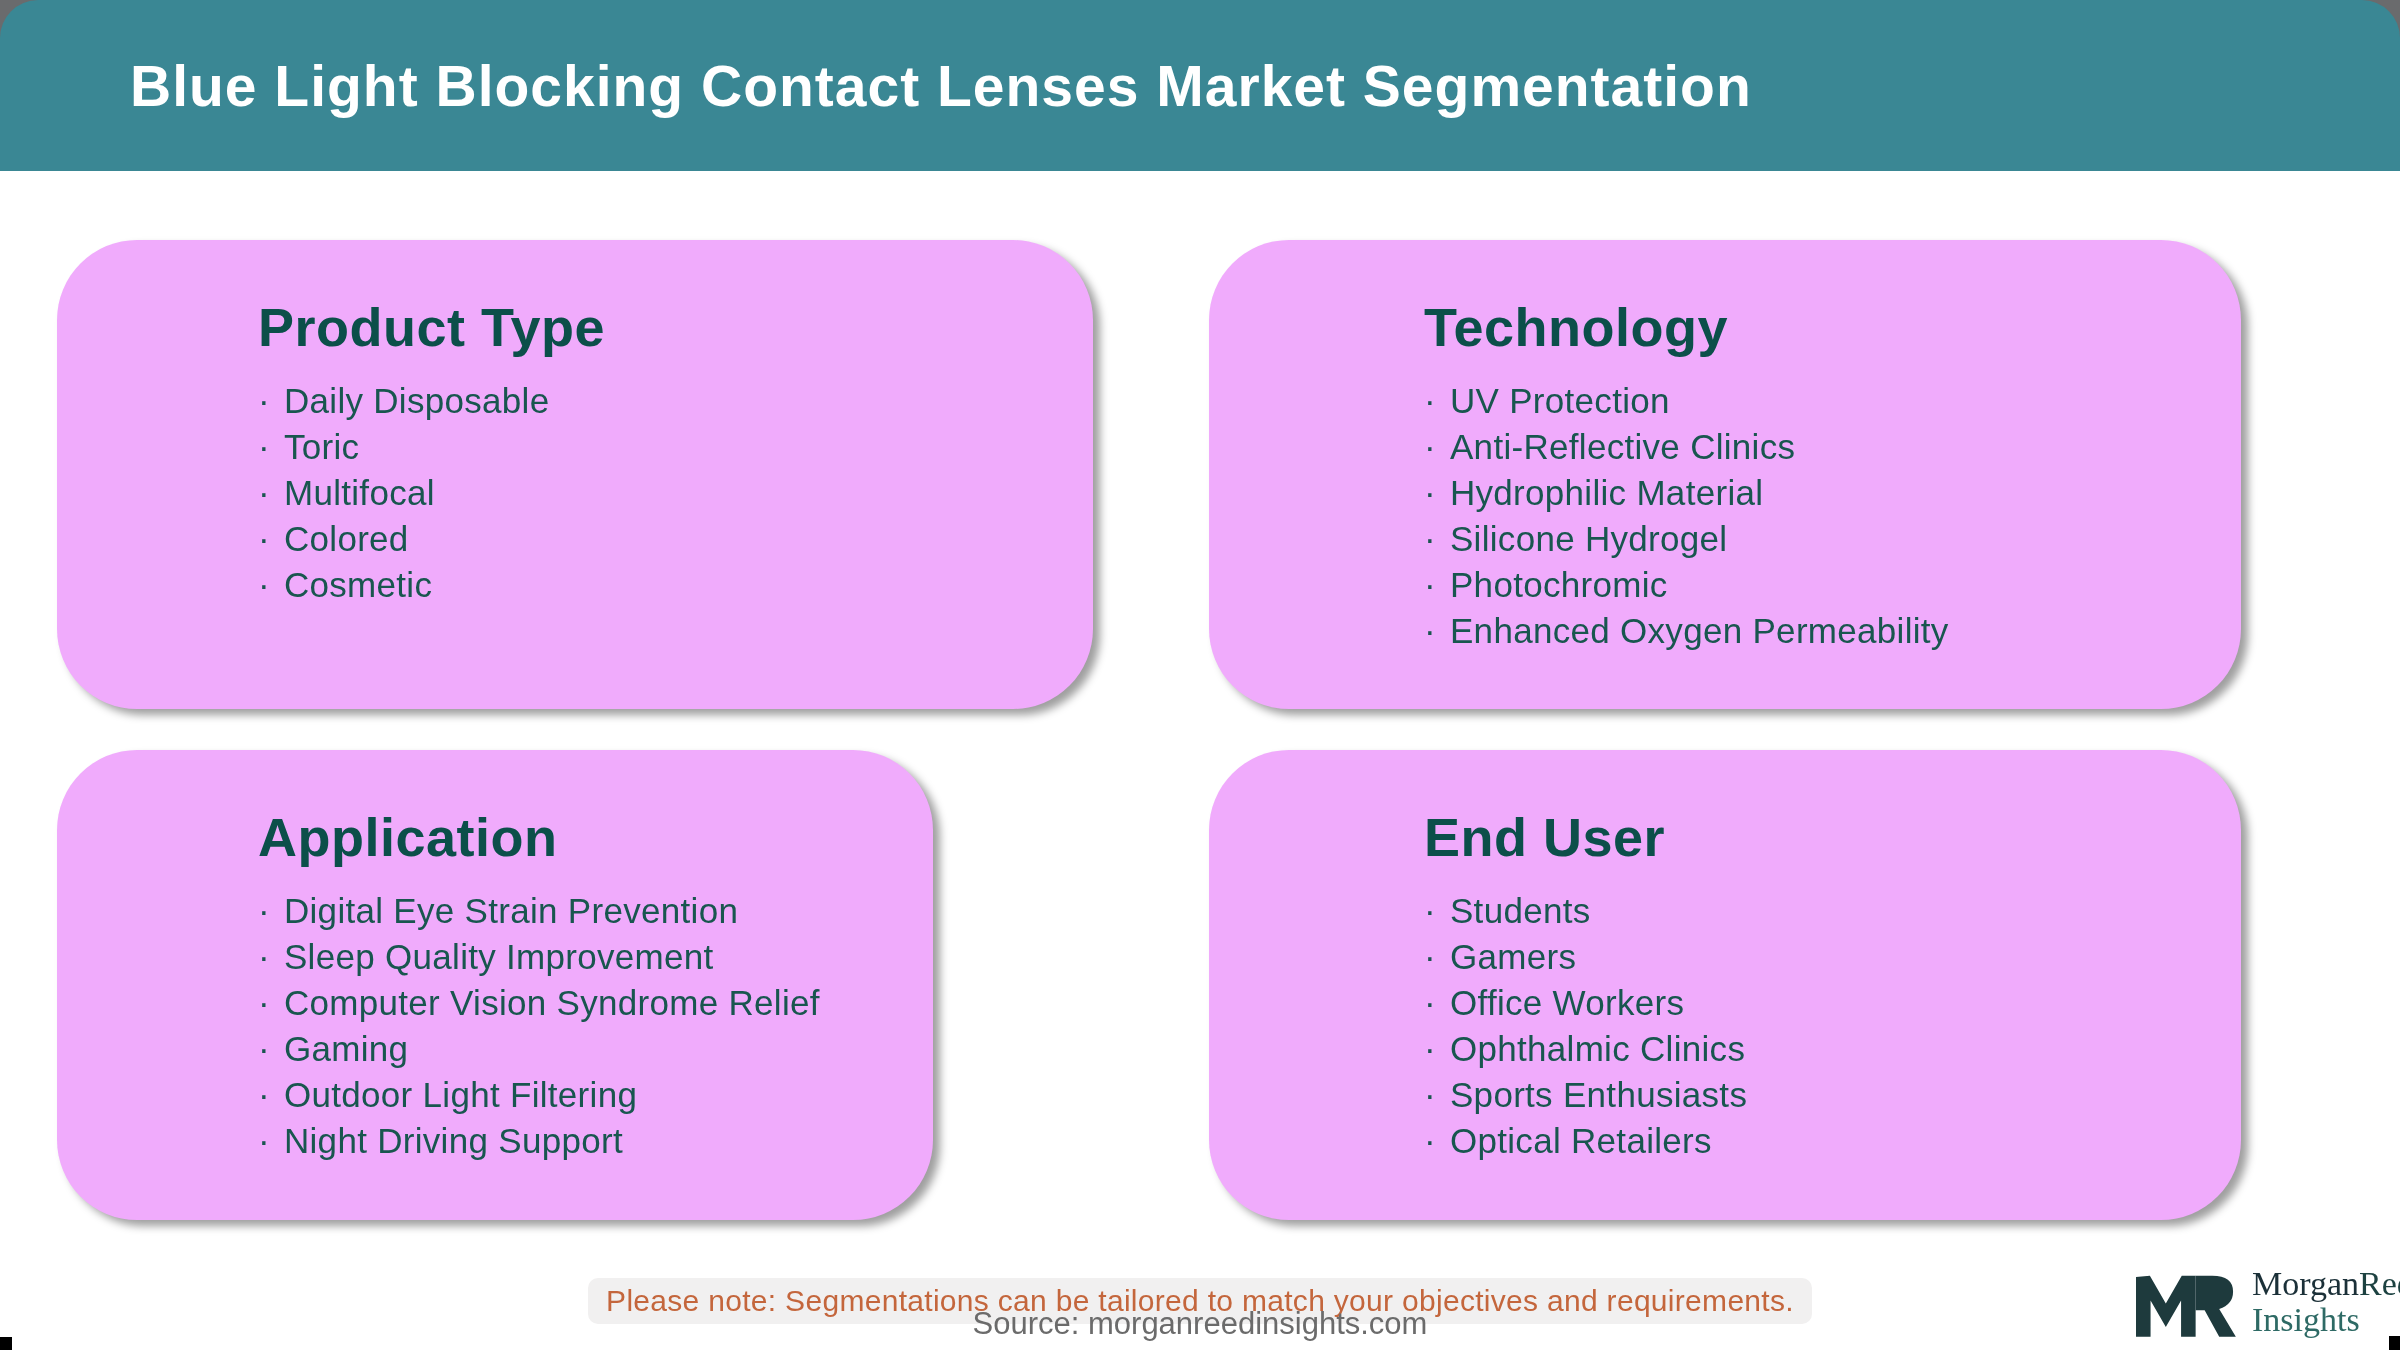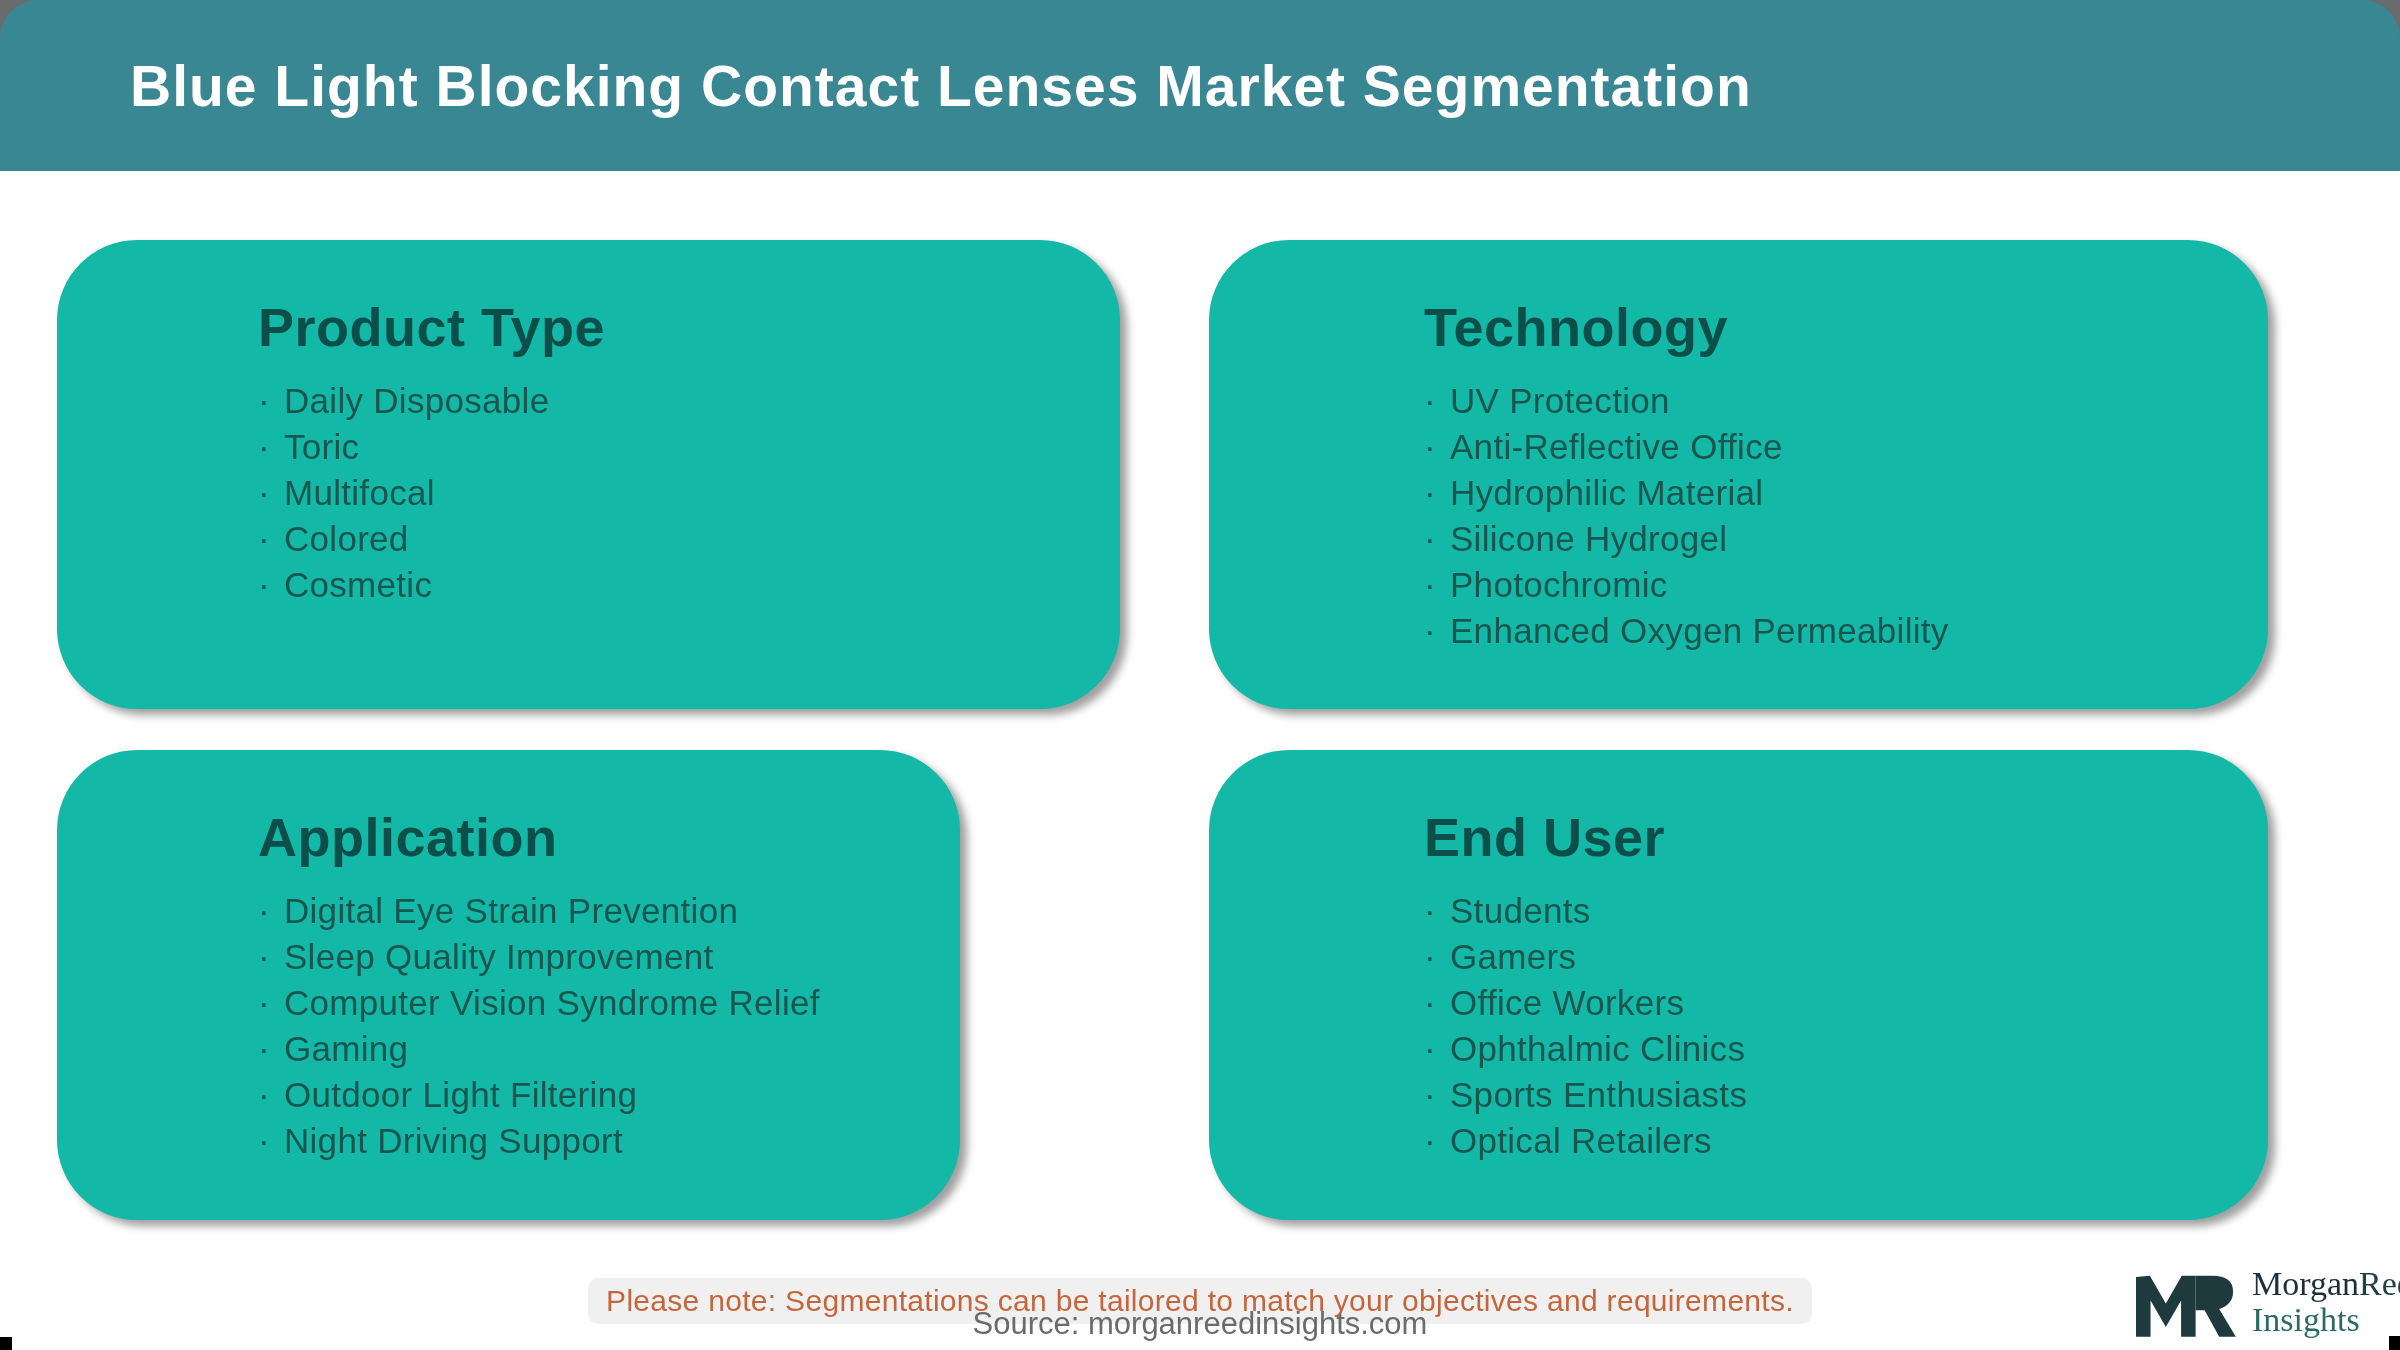--- a/index.html
+++ b/index.html
@@ -14,23 +14,22 @@
   .header-bar{
     position:absolute;left:0;top:0;width:2400px;height:171px;
     background:#3A8794;border-radius:38px 38px 0 0;
     display:flex;align-items:center;
   }
   .page-title{
     margin:0;padding-left:130px;color:#ffffff;font-size:57px;font-weight:bold;
     letter-spacing:1px;
   }
   .card{
-    position:absolute;background:#14b8a6;border-radius:80px;
+    position:absolute;background:#f0abfc;border-radius:80px;
     box-shadow:7px 6px 8px rgba(0,0,0,0.38);
-    padding-left:27px;
   }
   .card.p1{left:57px; top:240px; width:1036px;height:469px;}
   .card.p2{left:1209px;top:240px;width:1032px;height:469px;}
   .card.p3{left:57px; top:750px; width:876px;height:470px;}
   .card.p4{left:1209px;top:750px;width:1032px;height:470px;}
   .card-content{position:absolute;top:56px;}
   .card.p1 .card-content,.card.p3 .card-content{left:201px;}
   .card.p2 .card-content,.card.p4 .card-content{left:215px;}
   .card-title{
     margin:0 0 20px 0;font-size:54px;font-weight:bold;color:#0C4F4A;
@@ -85,21 +84,21 @@
         <li>Cosmetic</li>
       </ul>
     </div>
   </section>
 
   <section class="card p2">
     <div class="card-content">
       <h2 class="card-title">Technology</h2>
       <ul class="card-list">
         <li>UV Protection</li>
-        <li>Anti-Reflective Office</li>
+        <li>Anti-Reflective Clinics</li>
         <li>Hydrophilic Material</li>
         <li>Silicone Hydrogel</li>
         <li>Photochromic</li>
         <li>Enhanced Oxygen Permeability</li>
       </ul>
     </div>
   </section>
 
   <section class="card p3">
     <div class="card-content">

